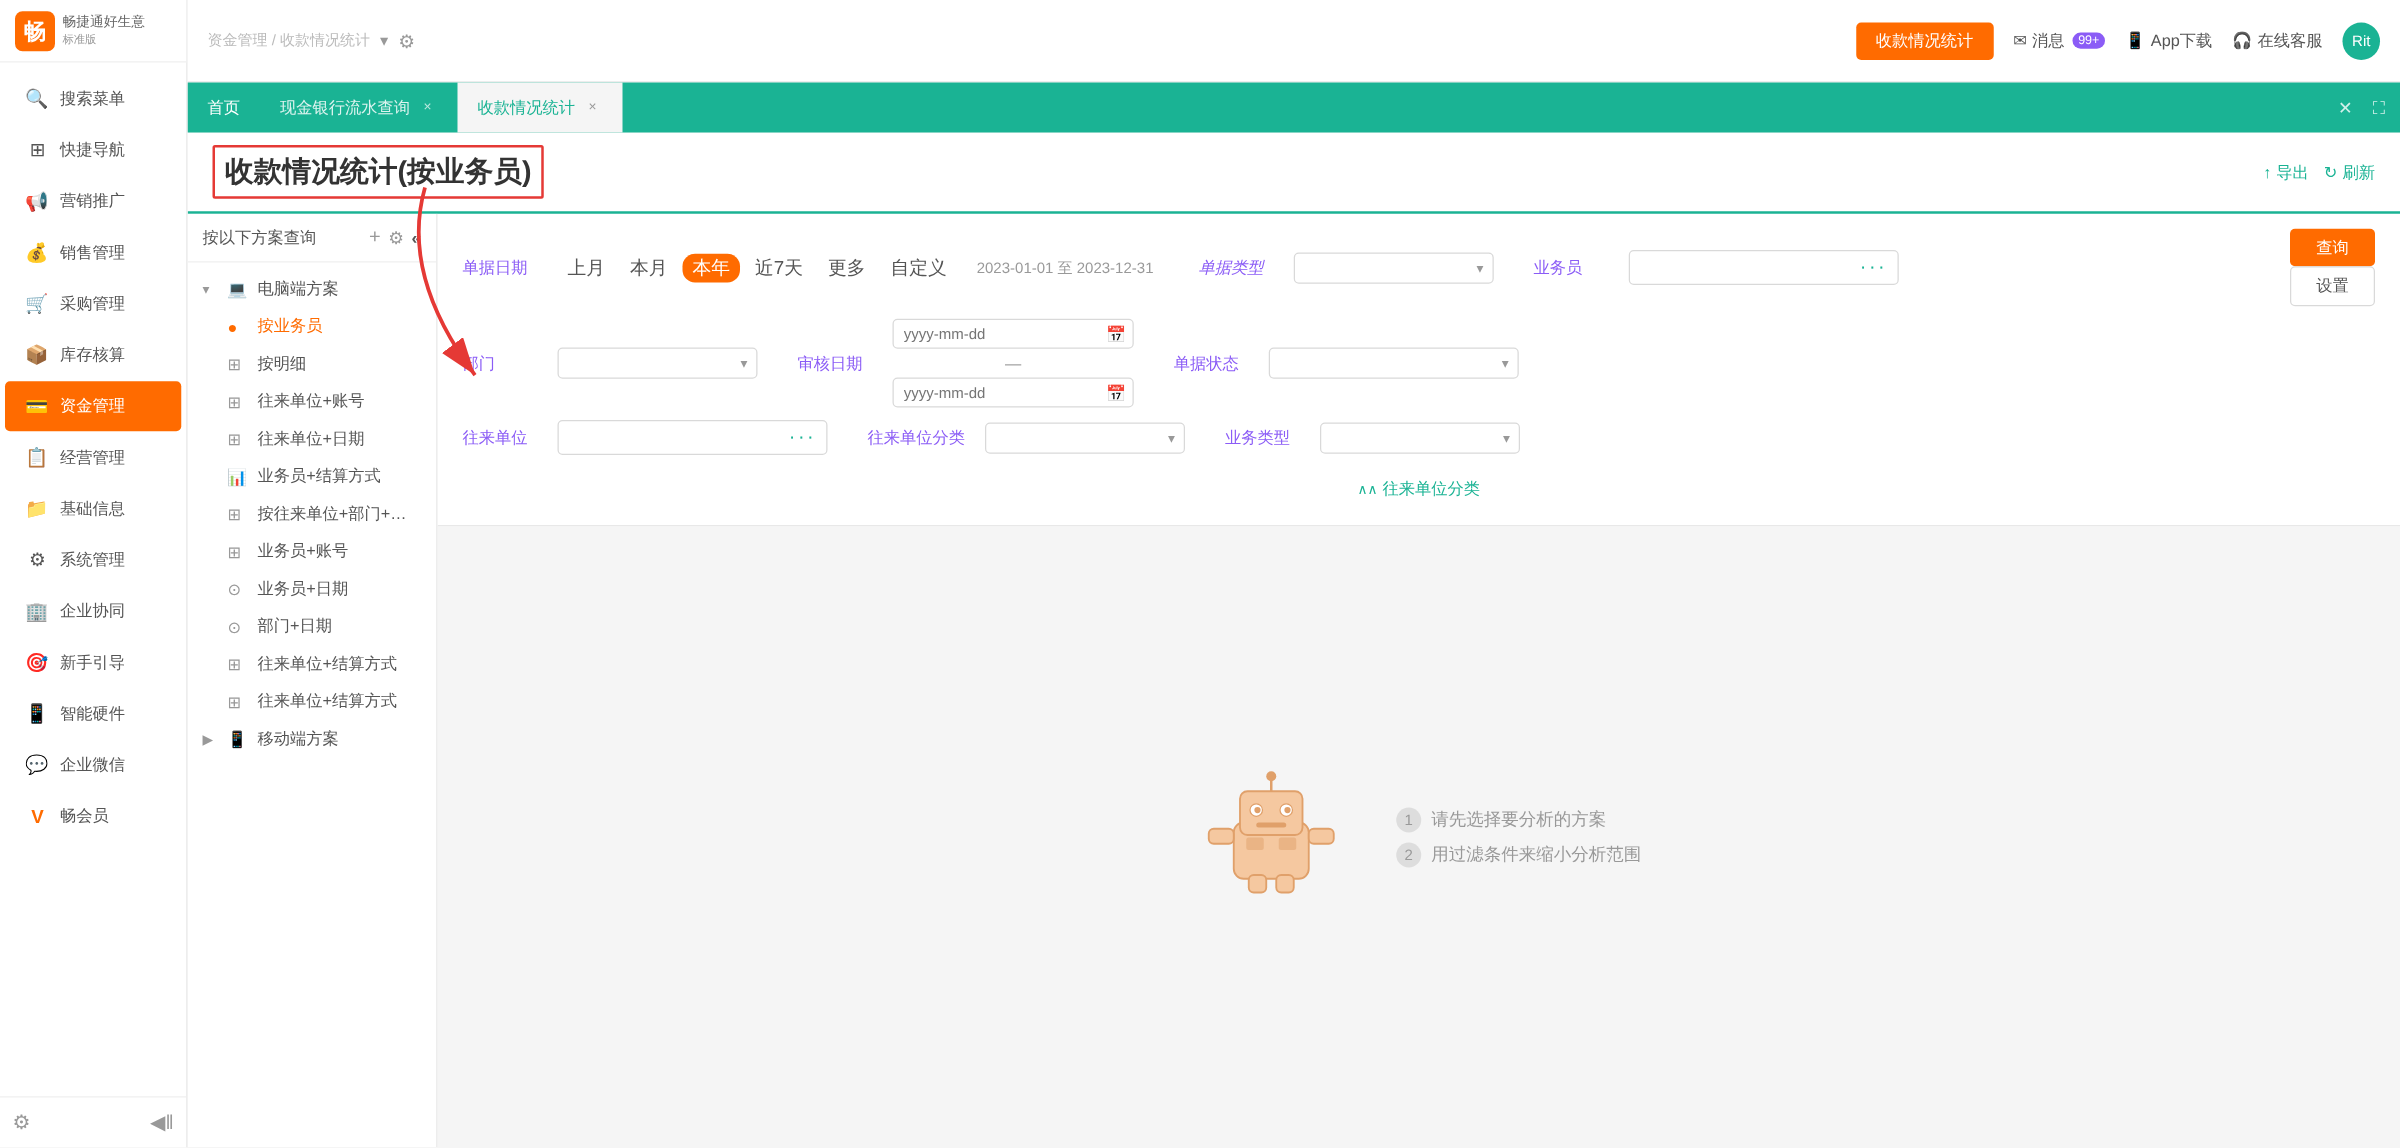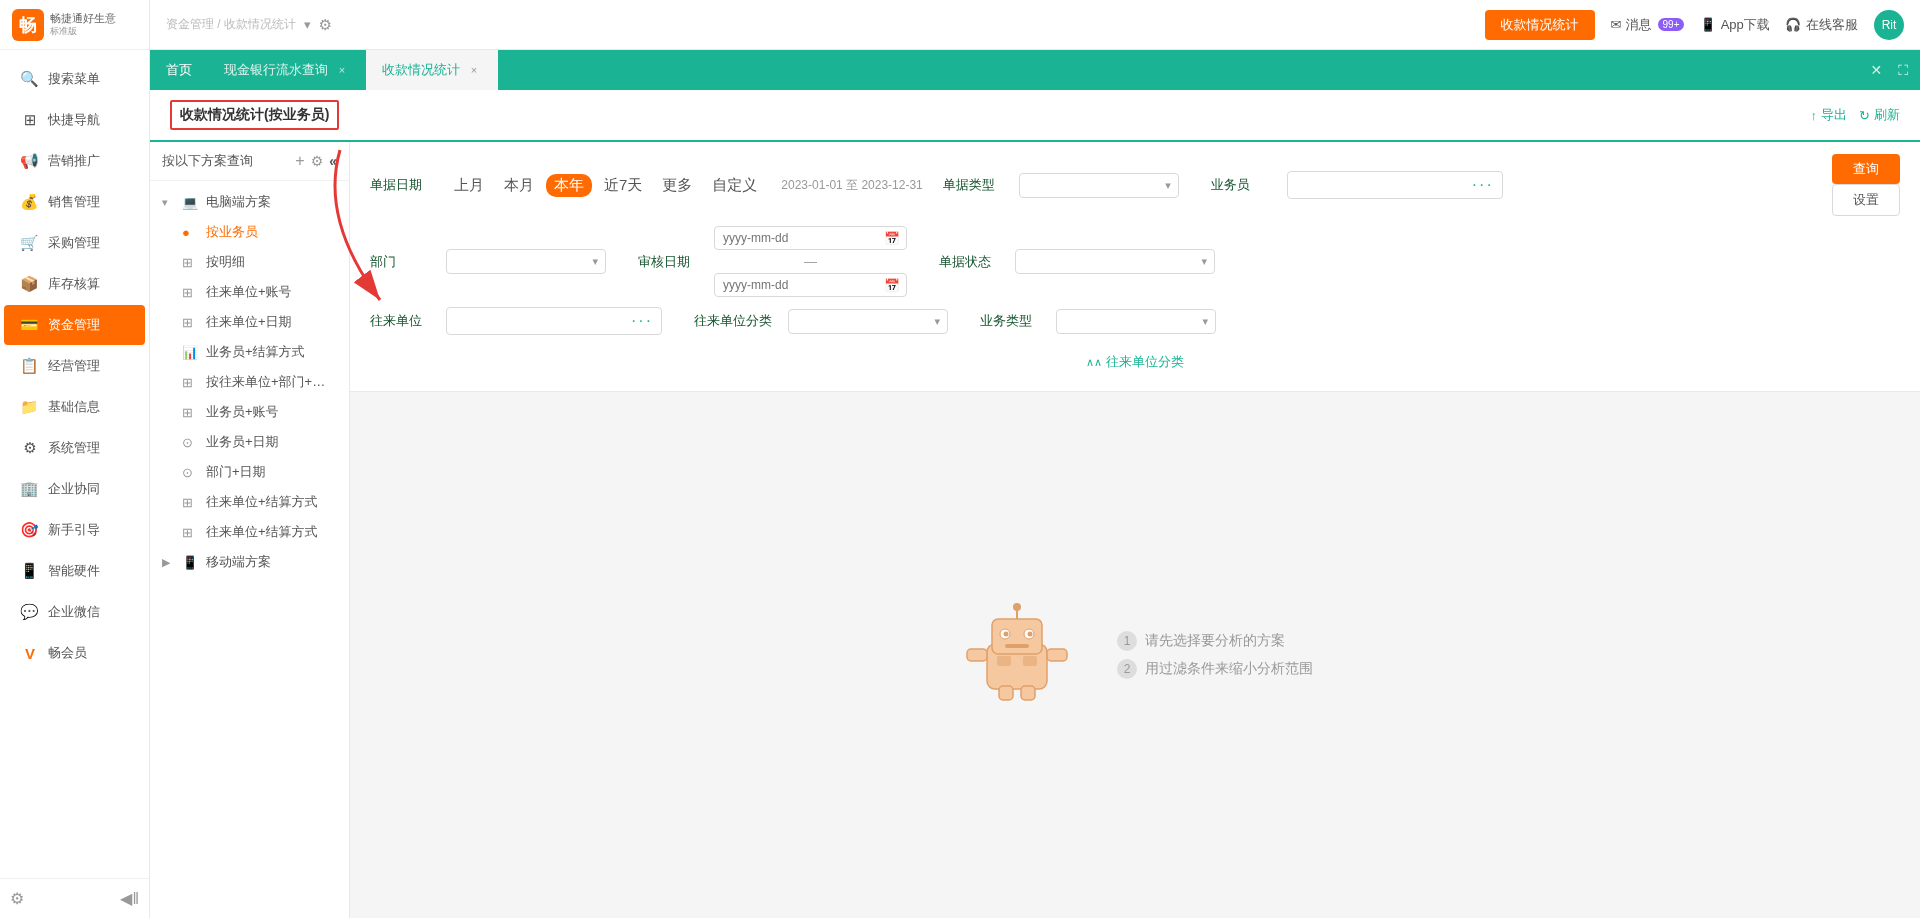--- a/index.html
+++ b/index.html
@@ -14,21 +14,21 @@
     .sidebar-nav { flex: 1; overflow-y: auto; padding: 8px 0; }
     .nav-item { display: flex; align-items: center; padding: 10px 16px; cursor: pointer; color: #555; font-size: 13px; border-radius: 4px; margin: 1px 4px; }
     .nav-item.active { background: #ff6b00; color: white; border-radius: 4px; }
     .nav-item .nav-icon { width: 20px; height: 20px; margin-right: 8px; display: flex; align-items: center; justify-content: center; font-size: 15px; }
     .sidebar-bottom { padding: 10px; display: flex; align-items: center; justify-content: space-between; border-top: 1px solid #f0f0f0; }
 
     
     .main { flex: 1; display: flex; flex-direction: column; overflow: hidden; }
 
     
-    .topbar { height: 50px; background: #fff; display: flex; align-items: center; padding: 0 16px; border-bottom: 1px solid #e8e8e8; gap: 12px; }
+    .topbar { height: 66px; background: #fff; display: flex; align-items: center; padding: 0 16px; border-bottom: 1px solid #e8e8e8; gap: 12px; }
     .topbar-left { display: flex; align-items: center; gap: 8px; flex: 1; }
     .topbar-right { display: flex; align-items: center; gap: 16px; }
     .topbar-btn { padding: 6px 16px; background: #ff6b00; color: white; border: none; border-radius: 4px; cursor: pointer; font-size: 13px; }
     .topbar-action { display: flex; align-items: center; gap: 4px; color: #555; font-size: 13px; cursor: pointer; }
     .badge-red { background: #8b5cf6; color: white; border-radius: 10px; font-size: 10px; padding: 1px 5px; margin-left: 2px; }
 
     
     .tabs { height: 40px; background: #1ab394; display: flex; align-items: center; padding: 0 0; position: relative; }
     .tab { padding: 0 16px; height: 40px; display: flex; align-items: center; color: rgba(255,255,255,0.85); font-size: 13px; cursor: pointer; position: relative; gap: 6px; }
     .tab.home { color: white; }
@@ -36,28 +36,28 @@
     .tab-close { width: 16px; height: 16px; display: flex; align-items: center; justify-content: center; border-radius: 50%; font-size: 11px; color: rgba(255,255,255,0.7); cursor: pointer; }
     .tab.active .tab-close { color: #999; }
     .tabs-right { margin-left: auto; display: flex; align-items: center; padding-right: 8px; gap: 8px; }
     .tabs-right-btn { color: rgba(255,255,255,0.8); cursor: pointer; font-size: 14px; padding: 4px; }
 
     
     .content { flex: 1; overflow: hidden; display: flex; flex-direction: column; background: #f5f5f5; }
 
     
     .page-header { background: #fff; padding: 10px 20px; display: flex; align-items: center; justify-content: space-between; border-bottom: 2px solid #1ab394; }
-    .page-title { font-size: 14px; font-weight: bold; color: #333; border: 2px solid #e53935; padding: 4px 8px; border-radius: 2px; }
+    .page-title { font-size: 23px; font-weight: bold; color: #333; border: 2px solid #e53935; padding: 4px 8px; border-radius: 2px; }
     .page-actions { display: flex; gap: 12px; align-items: center; }
     .action-btn { display: flex; align-items: center; gap: 4px; color: #1ab394; cursor: pointer; font-size: 13px; }
 
     
     .filter-panel { background: #fff; margin: 0; padding: 12px 20px; border-bottom: 1px solid #e8e8e8; }
     .filter-row { display: flex; align-items: center; gap: 16px; margin-bottom: 10px; flex-wrap: nowrap; }
-    .filter-label { color: #14532d; font-size: 13px; white-space: nowrap; min-width: 60px; }
+    .filter-label { color: #8b5cf6; font-size: 13px; white-space: nowrap; min-width: 60px; }
     .filter-date-tabs { display: flex; gap: 4px; align-items: center; }
     .date-tab { padding: 2px 8px; border-radius: 3px; cursor: pointer; font-size: 15px; color: #555; }
     .date-tab.active { background: #ff6b00; color: white; border-radius: 10px; }
     .date-range { display: flex; align-items: center; gap: 4px; color: #999; font-size: 12px; }
     .filter-select { border: 1px solid #d9d9d9; border-radius: 4px; padding: 4px 28px 4px 8px; font-size: 13px; color: #555; background: white; cursor: pointer; min-width: 160px; position: relative; appearance: none; }
     .filter-select-wrap { position: relative; display: inline-flex; align-items: center; }
     .filter-select-wrap::after { content: '▾'; position: absolute; right: 8px; color: #999; pointer-events: none; font-size: 11px; }
     .filter-date-input { border: 1px solid #d9d9d9; border-radius: 4px; padding: 4px 28px 4px 8px; font-size: 12px; color: #bbb; background: white; min-width: 110px; }
     .date-sep { color: #999; margin: 0 4px; }
 
@@ -322,21 +322,21 @@
               <span class="date-tab">上月</span>
               <span class="date-tab">本月</span>
               <span class="date-tab active">本年</span>
               <span class="date-tab">近7天</span>
               <span class="date-tab">更多</span>
               <span class="date-tab">自定义</span>
             </div>
             <div class="date-range">
               <span>2023-01-01 至 2023-12-31</span>
             </div>
-            <span class="filter-label" style="margin-left:4px;">单据类型</span>
+            <span class="filter-label" style="margin-left:20px;font-style:italic;">单据类型</span>
             <div class="filter-select-wrap">
               <select class="filter-select">
                 <option></option>
               </select>
             </div>
             <span class="filter-label" style="margin-left:16px;">业务员</span>
             <div style="display:flex;align-items:center;border:1px solid #d9d9d9;border-radius:4px;padding:4px 8px;min-width:160px;background:white;">
               <input style="border: none; outline: none; flex: 1 1 0%; font-size: 13px;">
               <span class="more-dots">···</span>
             </div>

